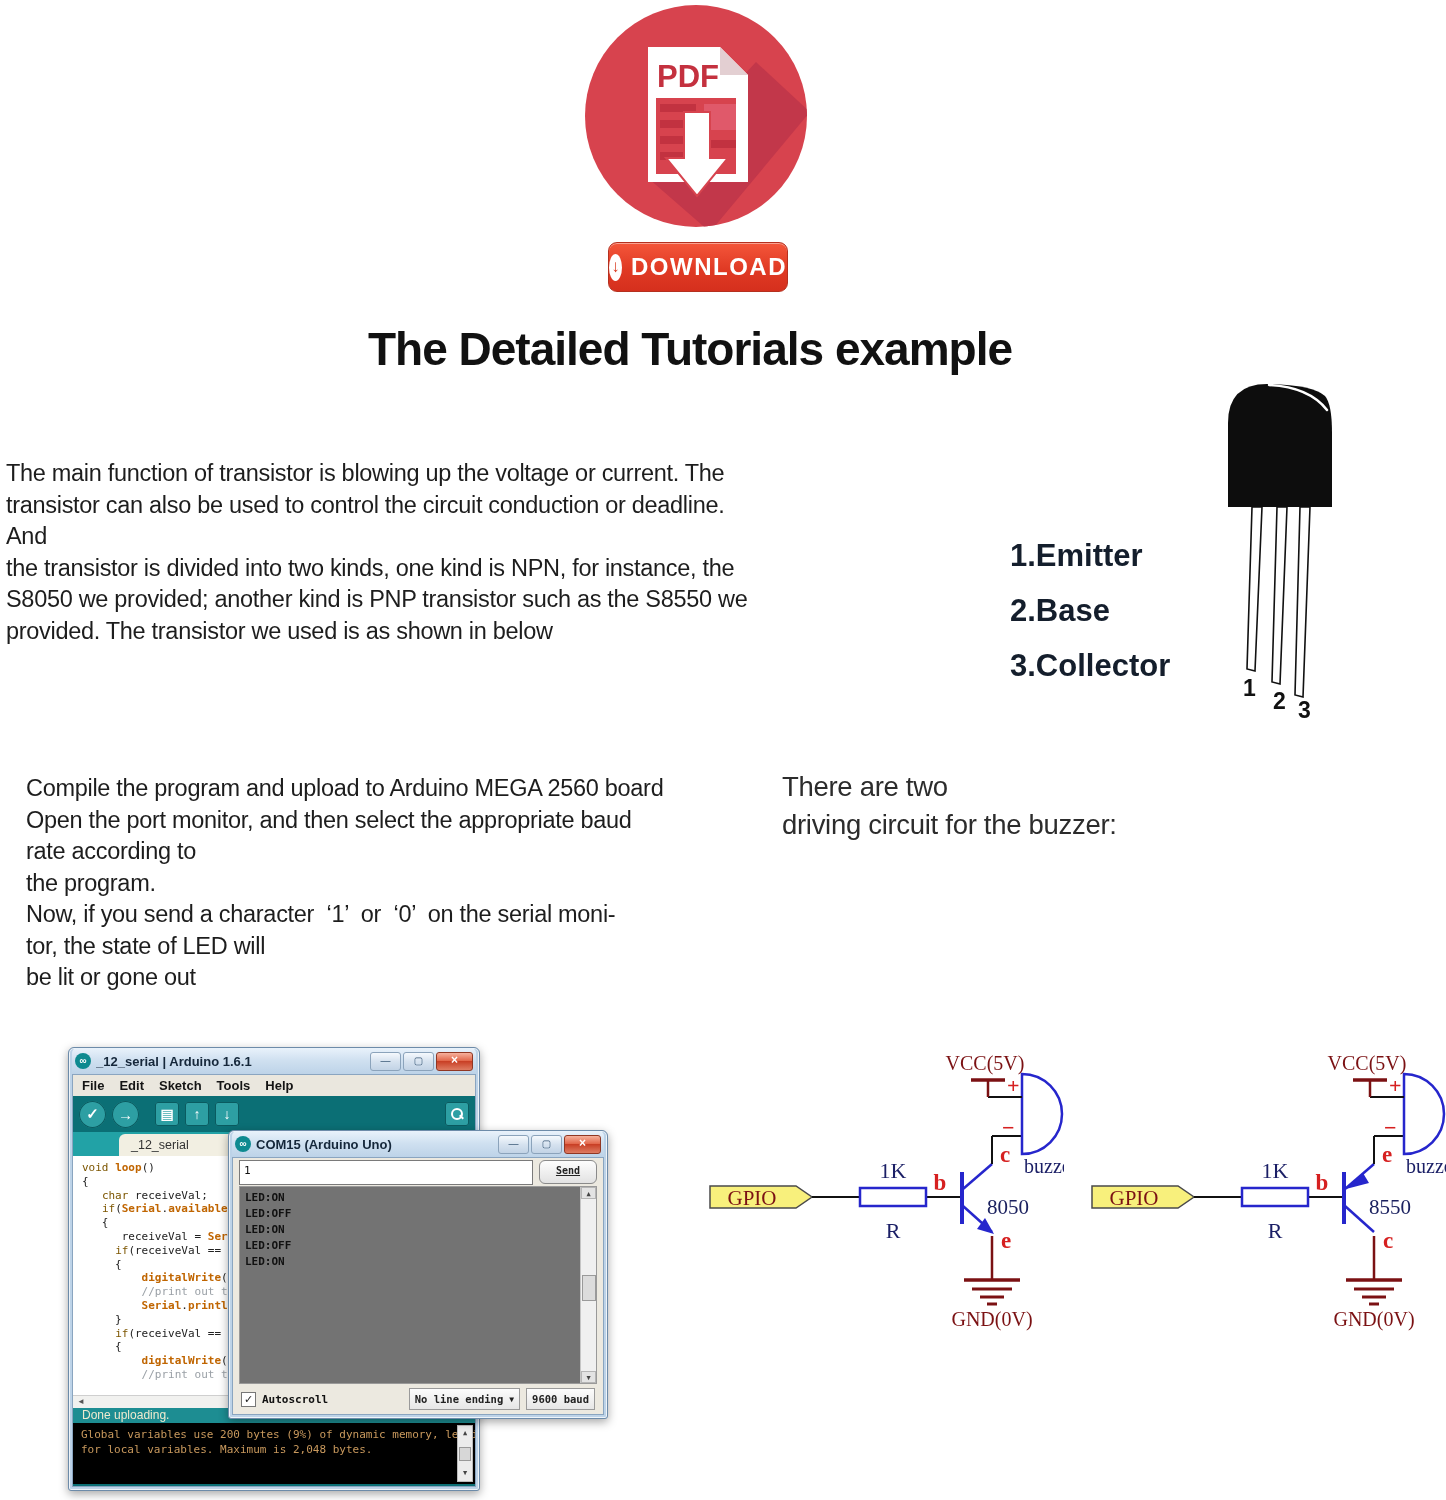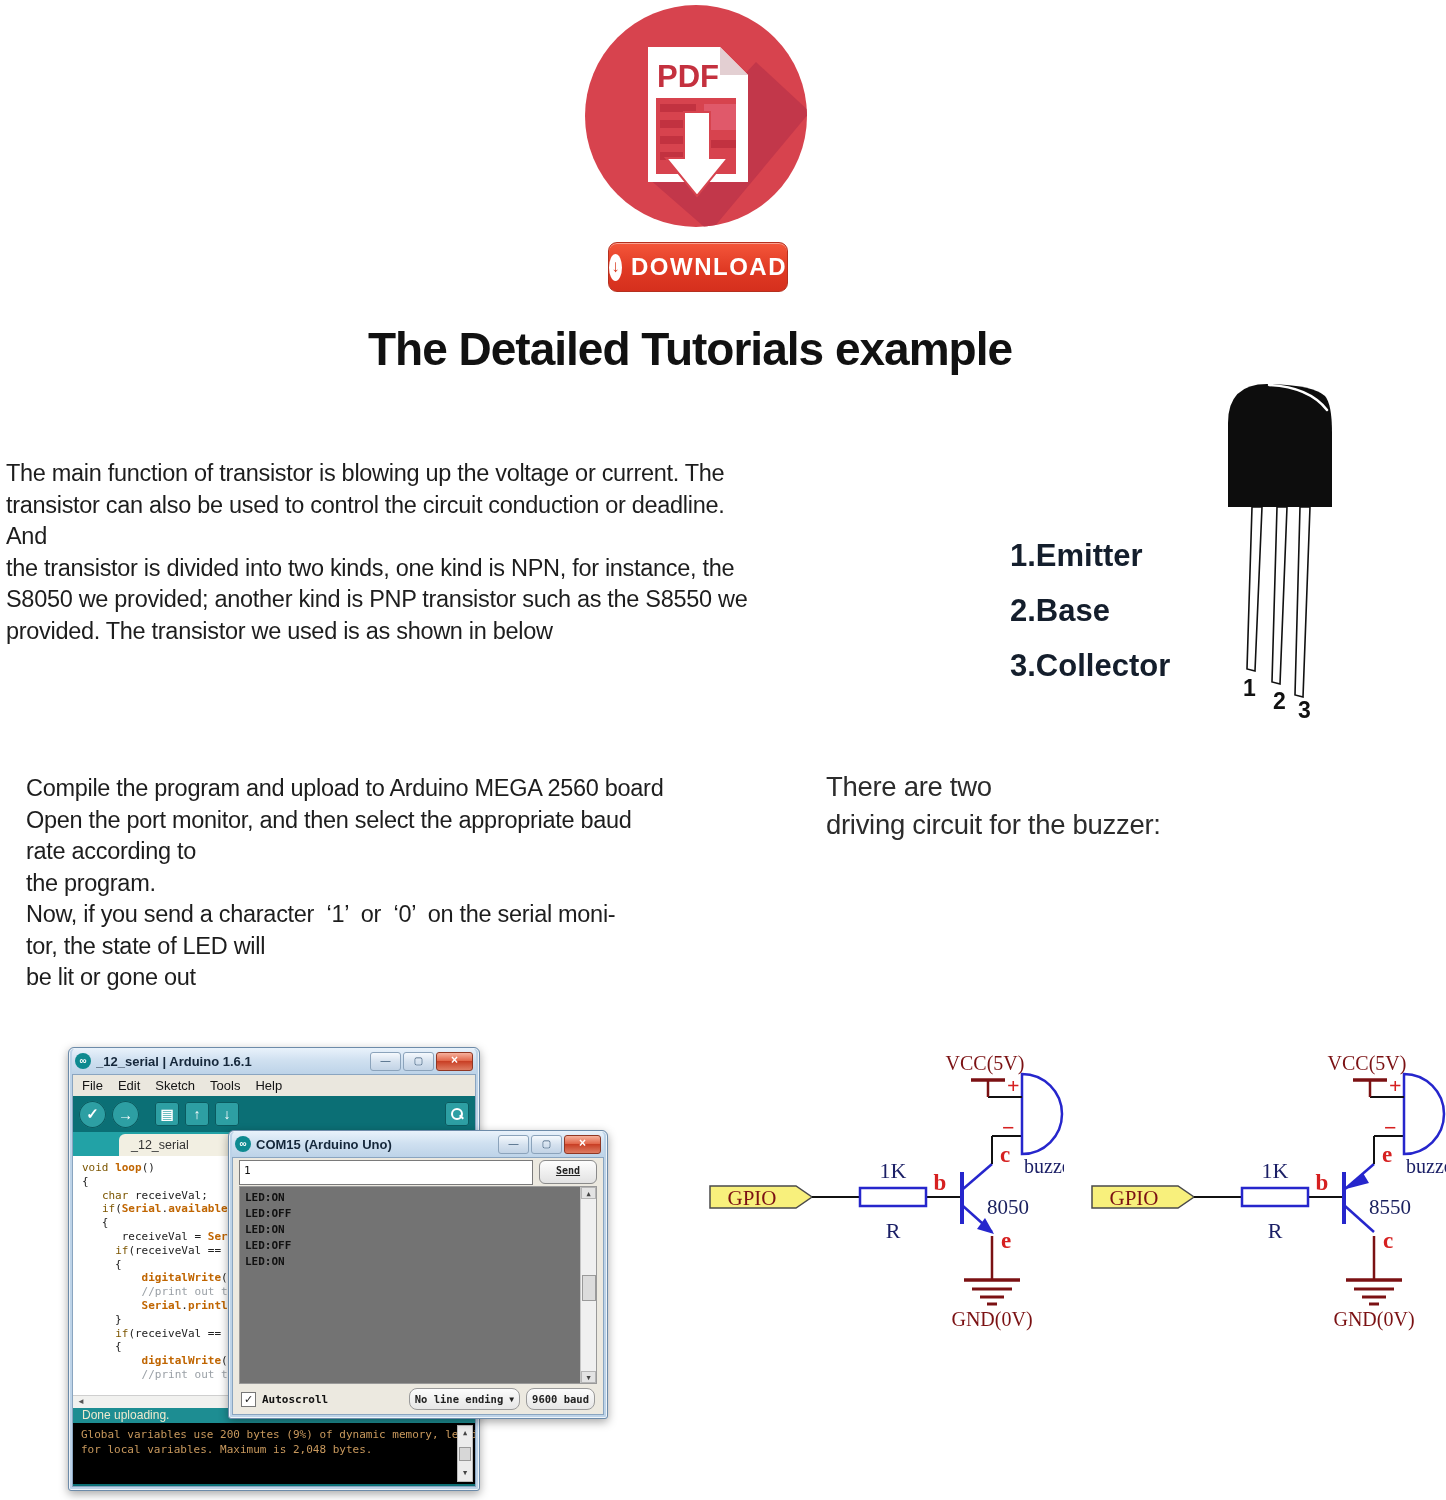--- a/index.html
+++ b/index.html
@@ -13,21 +13,21 @@
     box-shadow:inset 0 1px 0 rgba(255,255,255,.45);display:flex;align-items:center;justify-content:center;gap:9px;cursor:pointer;}
   #download-btn .dl-circle{width:27px;height:27px;border-radius:50%;background:#fff;color:#d93a20;
     display:flex;align-items:center;justify-content:center;font-size:17px;font-weight:bold;}
   #download-btn .dl-txt{color:#fff;font-weight:bold;font-size:24px;letter-spacing:1.5px;}
 
   
   #page-title{left:40px;top:322px;width:1300px;text-align:center;font-size:46px;font-weight:bold;color:#111;letter-spacing:-1px;}
   .para{white-space:pre;font-size:23.5px;line-height:31.5px;color:#1d1d1d;letter-spacing:-0.3px;}
   #intro-para{left:6px;top:458px;width:900px;}
   #compile-para{left:6px;top:773px;width:720px;margin-left:20px;}
-  #buzzer-heading{left:782px;top:768px;font-size:27.5px;line-height:38px;color:#2c2c2c;white-space:pre;letter-spacing:-0.3px;margin-left:44px;}
+  #buzzer-heading{left:782px;top:768px;font-size:27.5px;line-height:38px;color:#2c2c2c;white-space:pre;letter-spacing:-0.3px;}
 
   
   #transistor-labels{left:1010px;top:528px;font-size:31px;font-weight:bold;color:#141e2c;line-height:55px;white-space:pre;}
 
   
   .win{position:absolute;border:1px solid #6d8bA9;border-radius:6px 6px 3px 3px;
        background:linear-gradient(#cfe0ف0,#b9cfe4) #bdd3e8;background:#bdd3e8;
        box-shadow:0 3px 10px rgba(0,0,0,.35), inset 0 0 0 1px rgba(255,255,255,.75);
        padding:0 3px 3px 3px;box-sizing:border-box;}
   .titlebar{height:26px;display:flex;align-items:center;gap:5px;padding:0 3px;
@@ -40,21 +40,21 @@
        background:linear-gradient(#f5f9fd,#d6e2ef 50%,#c2d3e5);color:#3c5a78;
        font-size:10px;line-height:15px;text-align:center;cursor:pointer;}
   .winbtn.close{width:35px;background:linear-gradient(#f6b19c,#e2684c 45%,#c94026 50%,#de7c62);
        border-color:#903723;color:#fff;font-weight:bold;font-size:12px;}
   .win-body{border:1px solid #8aa5c0;background:#ece9e0;height:calc(100% - 26px);box-sizing:border-box;
        display:flex;flex-direction:column;overflow:hidden;}
 
   
   #ide-window{left:68px;top:1047px;width:412px;height:444px;z-index:1;}
   #ide-menubar{height:21px;background:#eae7de;display:flex;align-items:center;gap:15px;padding:0 9px;flex:0 0 21px;}
-  #ide-menubar span{font-size:13px;font-weight:normal;color:#141414;cursor:pointer;}
+  #ide-menubar span{font-size:13px;font-weight:bold;color:#141414;cursor:pointer;}
   #ide-toolbar{height:36px;background:#0b6f75;display:flex;align-items:center;gap:6px;padding:0 6px;flex:0 0 36px;}
   .tbtn{background:#2d9fa3;color:#fff;display:flex;align-items:center;justify-content:center;cursor:pointer;
         box-shadow:inset 0 0 0 1px #0a5b60;}
   .tbtn.round{width:27px;height:27px;border-radius:50%;font-size:15px;font-weight:bold;}
   .tbtn.sq{width:24px;height:24px;border-radius:3px;font-size:14px;font-weight:bold;}
   #tb-spacer{flex:1 1 auto;}
   .mag{position:relative;width:12px;height:12px;}
   .mag:before{content:"";position:absolute;left:0;top:0;width:8px;height:8px;border:2px solid #fff;border-radius:50%;}
   .mag:after{content:"";position:absolute;left:8px;top:8px;width:5px;height:2px;background:#fff;transform:rotate(45deg);}
   #ide-tabstrip{height:24px;background:#22a2a6;position:relative;flex:0 0 24px;}
@@ -92,21 +92,21 @@
         font-size:10px;font-weight:bold;font-family:"DejaVu Sans Mono",monospace;color:#222;text-align:center;line-height:20px;cursor:pointer;text-decoration:underline;}
   #serial-output{position:relative;margin:0 6px;background:#737373;border:1px solid #999;flex:1 1 auto;overflow:hidden;
         font-family:"DejaVu Sans Mono","Liberation Mono",monospace;font-size:11px;font-weight:bold;line-height:16px;padding:3px 18px 0 5px;color:#111;}
   #serial-scroll{position:absolute;right:0;top:0;bottom:0;width:15px;background:#f0f0f0;border-left:1px solid #c5c5c5;
         font-size:7px;color:#444;cursor:pointer;}
   #serial-scroll .sarr{position:absolute;left:0;width:100%;text-align:center;height:12px;line-height:12px;background:#e3e3e3;border:1px solid #b5b5b5;box-sizing:border-box;}
   #serial-thumb{position:absolute;left:1px;top:45%;width:12px;height:24px;background:#dcdcdc;border:1px solid #9a9a9a;}
   #serial-bottombar{height:30px;flex:0 0 30px;display:flex;align-items:center;padding:0 8px;gap:6px;}
   #autoscroll-box{width:13px;height:13px;background:#fff;border:1px solid #777;font-size:11px;line-height:12px;text-align:center;color:#222;cursor:pointer;}
   #autoscroll-label{font-family:"DejaVu Sans Mono",monospace;font-size:11px;font-weight:bold;color:#111;}
-  .dd{height:20px;border:1px solid #9a9a9a;border-radius:8px;background:linear-gradient(#fcfcfc,#e6e6e6);
+  .dd{height:20px;border:1px solid #9a9a9a;border-radius:0;background:linear-gradient(#fcfcfc,#e6e6e6);
         font-family:"DejaVu Sans Mono",monospace;font-size:10.5px;font-weight:bold;color:#222;
         display:flex;align-items:center;padding:0 5px;gap:6px;cursor:pointer;}
   #bb-spacer{flex:1 1 auto;}
   .serial-line{white-space:pre;}
 
   
   .ser{font-family:"Liberation Serif","DejaVu Serif",serif;}
 </style>
 </head>
 <body>

